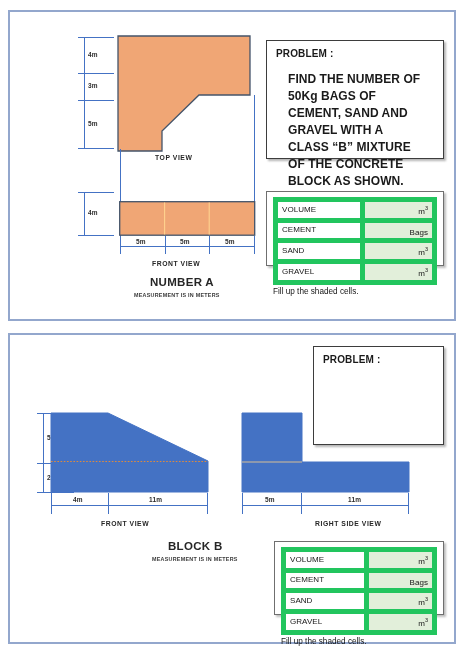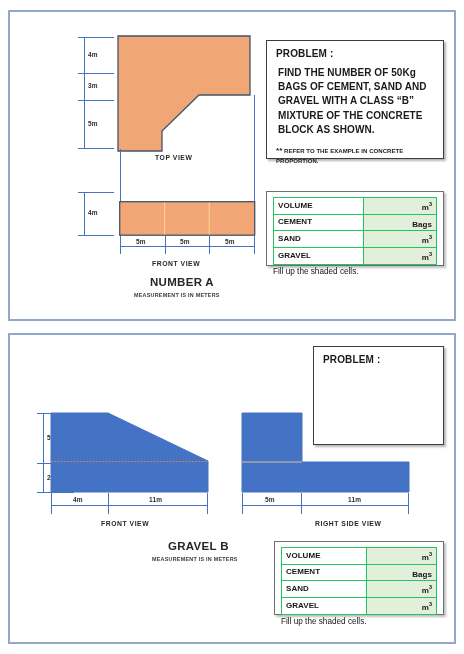--- a/index.html
+++ b/index.html
@@ -31,22 +31,22 @@
     background: #ffffff;
     border: 1.5px solid #3d3d3d;
     box-shadow: 2px 2px 2px rgba(90,90,90,.45);
   }
   .tb-inner { padding: 7px 9px 6px 9px; }
   .tb-title {
     font-size: 10px; font-weight: 600; color: #1a1a1a;
     letter-spacing: .15px; margin: 0 0 7px 0; line-height: 1.1;
   }
   .tb-body {
-    font-size: 10px; font-weight: 600; color: #1a1a1a;
-    line-height: 1.42; margin: 2px; letter-spacing: .05px;
+    font-size: 12px; font-weight: 600; color: #1a1a1a;
+    line-height: 1.42; margin: 12px; letter-spacing: .05px;
   }
   .tb-note {
     font-size: 6px; font-weight: 600; color: #1a1a1a;
     line-height: 1.45; margin: 8px 0 0 0; letter-spacing: .05px;
   }
   .tb-note .stars { font-size: 8px; }
 
   
   .tablebox {
     position: absolute;
@@ -54,24 +54,24 @@
     border: 1.5px solid #6f6f6f;
     box-shadow: 2px 2px 2px rgba(110,110,110,.45);
   }
   .tablebox-inner { padding: 5px 6px 4px 6px; }
   table.results {
     border-collapse: collapse;
     width: 100%;
     table-layout: fixed;
   }
   table.results td {
-    border: 1px solid #22c55e;
+    border: 5px solid #22c55e;
     height: 12px;
     font-size: 8px;
-    font-weight: 700;
+    font-weight: 400;
     color: #161616;
     padding: 0 4px;
     line-height: 12px;
     letter-spacing: .05px;
   }
   table.results td.label { width: 55%; text-align: left; background: #ffffff; }
   table.results td.value { width: 45%; text-align: right; background: #e2efda; }
   .fillnote {
     font-size: 8.2px; font-weight: 400; color: #161616;
     margin-top: 2px; line-height: 1.2;
@@ -235,21 +235,21 @@
     <div class="dim-line dim-h" style="left:232px; top:170px; width:167px;"></div>
     <div class="dim-line dim-v" style="left:232px; top:158px; height:21px;"></div>
     <div class="dim-line dim-v" style="left:291px; top:158px; height:21px;"></div>
     <div class="dim-line dim-v" style="left:398px; top:158px; height:21px;"></div>
 
     <div class="dim-label" style="left:255px; top:161px;">5m</div>
     <div class="dim-label" style="left:338px; top:161px;">11m</div>
 
     <div class="view-label" style="left:305px; top:185px;">RIGHT SIDE VIEW</div>
 
-    <div class="fig-title" style="left:158px; top:205px;">GRAVEL B</div>
+    <div class="fig-title" style="left:158px; top:205px;">BLOCK B</div>
     <div class="fig-sub" style="left:142px; top:221px;">MEASUREMENT IS IN METERS</div>
 
     <div class="textbox" style="left:303px; top:11px; width:131px; height:99px;">
       <div class="tb-inner">
         <p class="tb-title">PROBLEM :</p>
       </div>
     </div>
 
     <div class="tablebox" style="left:264px; top:206px; width:170px; height:74px;">
       <div class="tablebox-inner">

